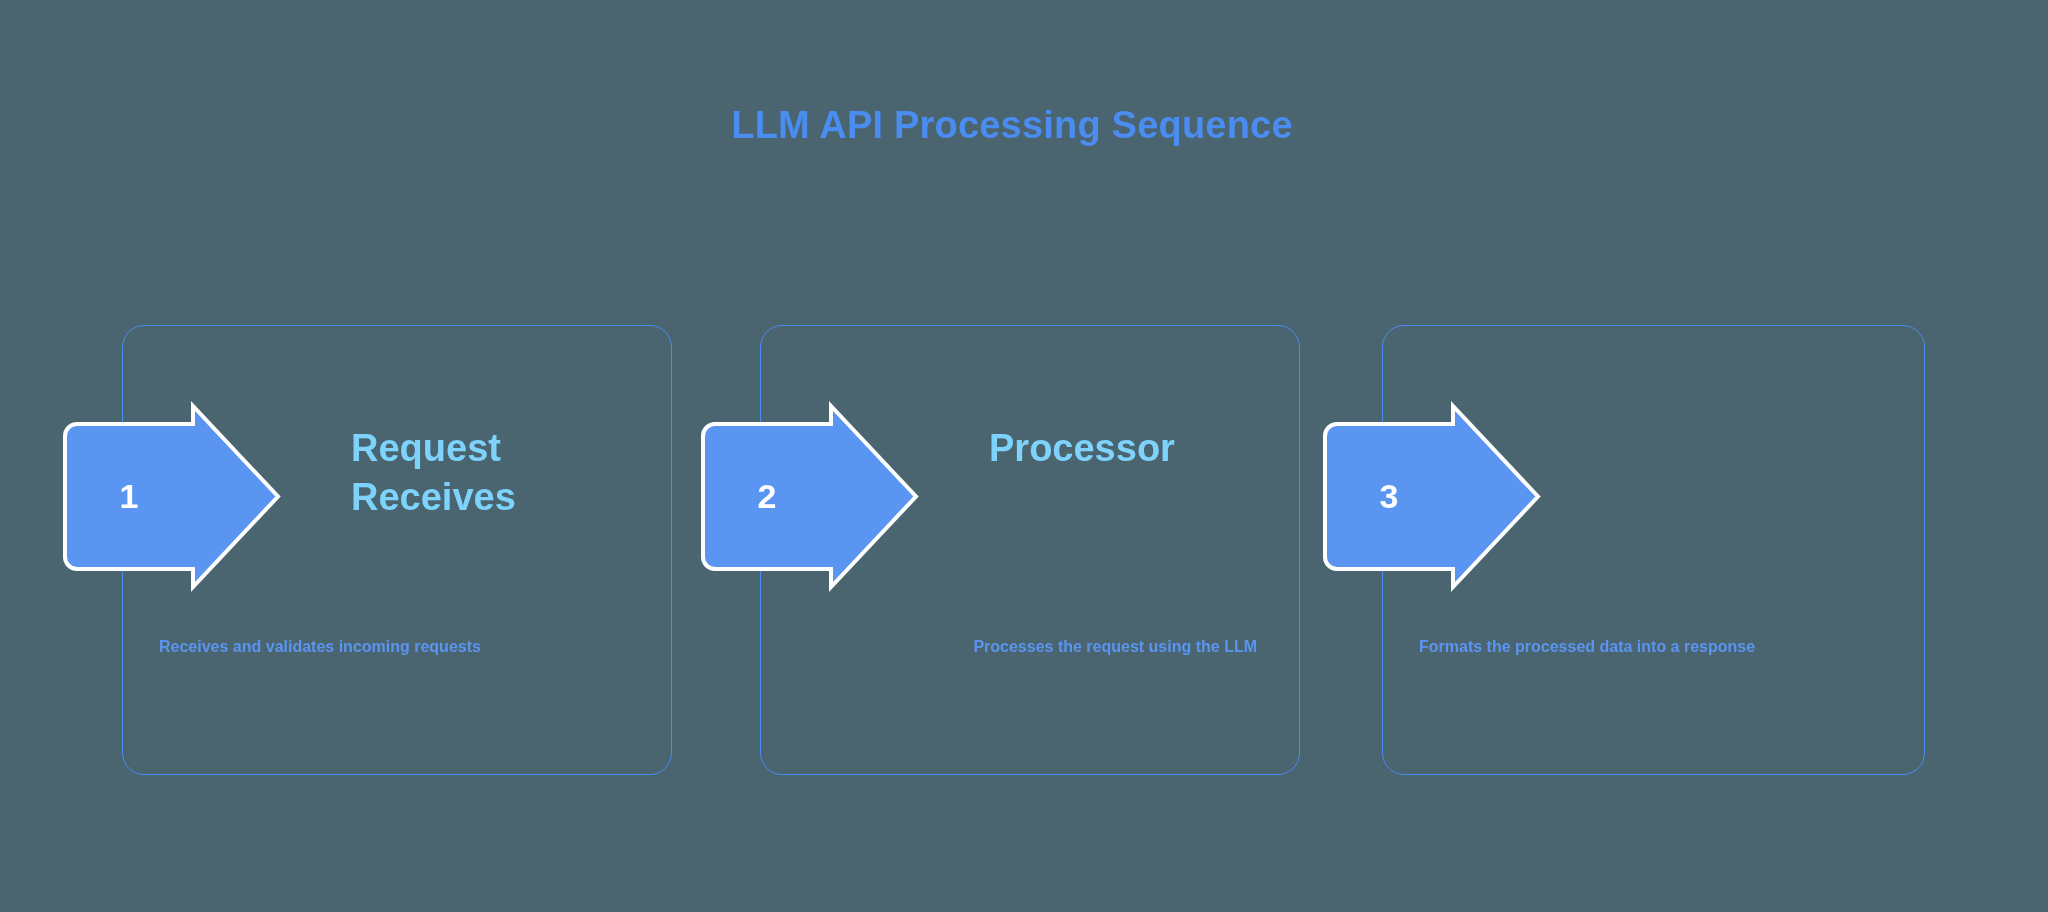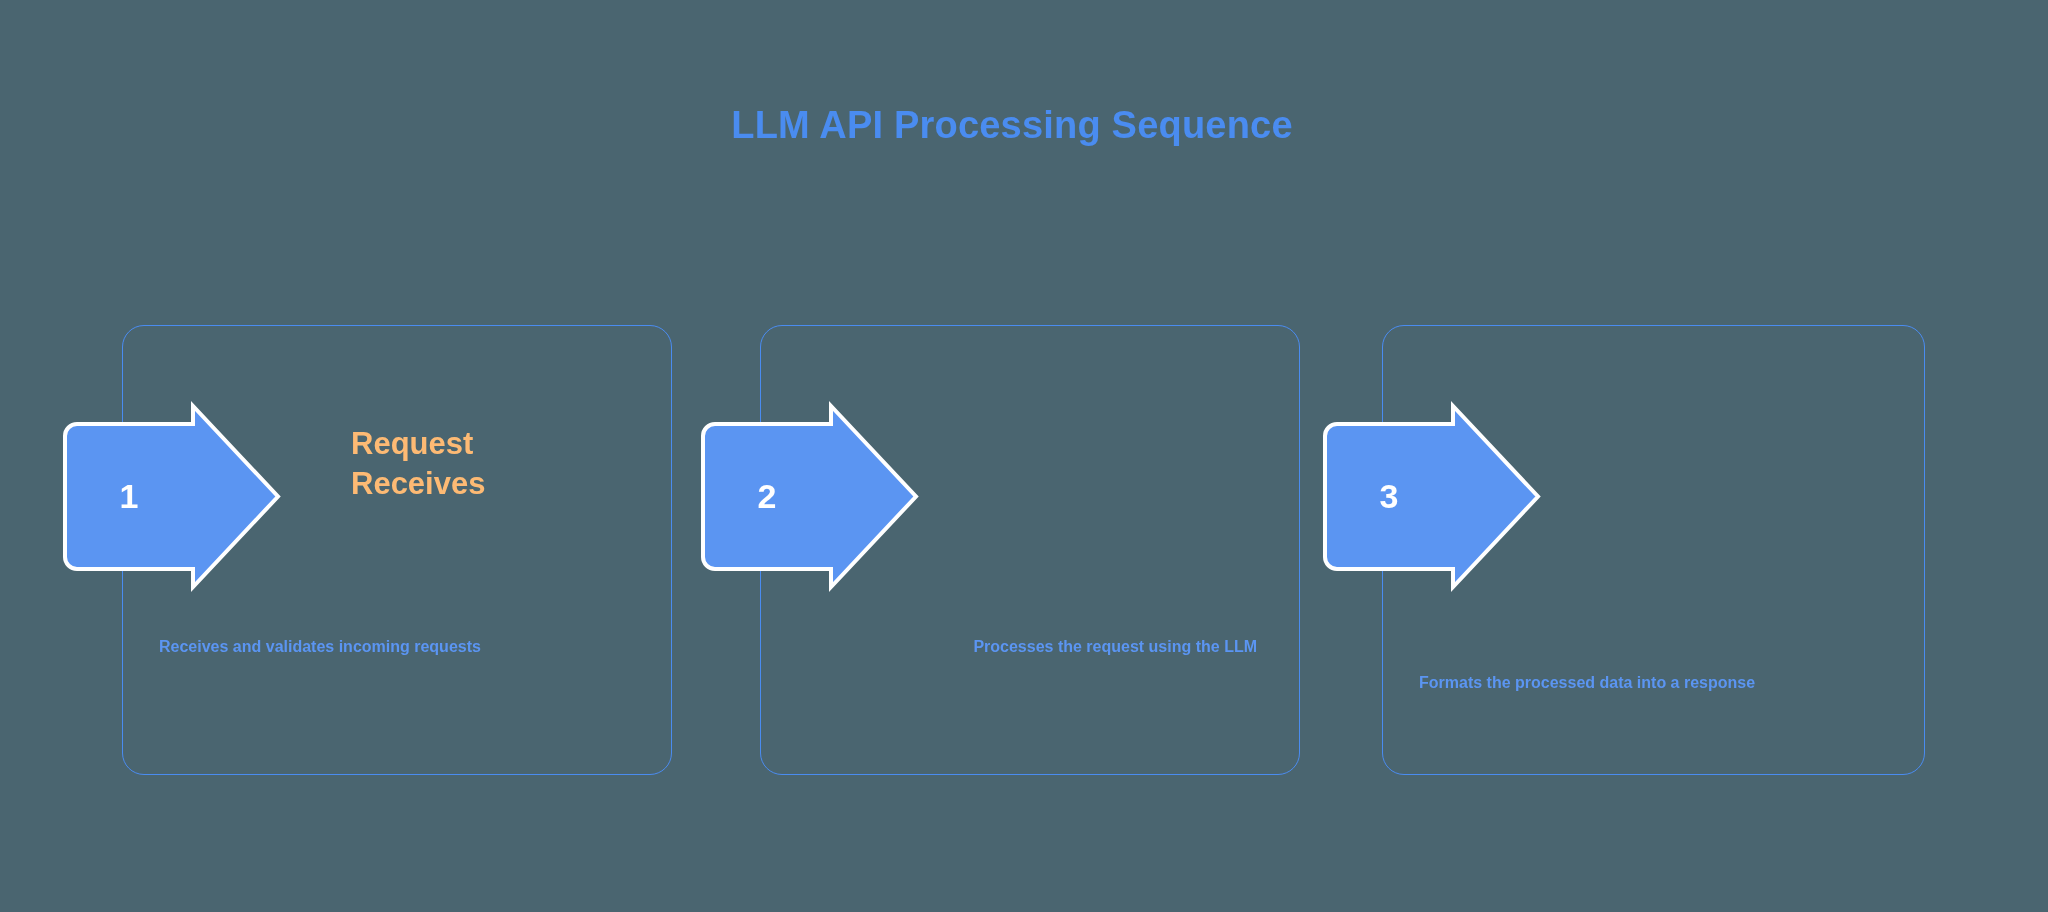--- a/index.html
+++ b/index.html
@@ -82,40 +82,40 @@
     color: #ffffff;
     pointer-events: none;
   }
 
   
   .step-title {
     position: absolute;
     left: 228px;
     top: 98px;
     width: 290px;
-    font-size: 31px;
+    font-size: 38px;
     font-weight: bold;
     line-height: 1.28;
-    color: #fdba74;
+    color: #7dd3fc;
   }
 
   
   .step-desc {
     position: absolute;
     left: 36px;
     top: 310px;
     width: 470px;
     font-size: 16px;
     font-weight: bold;
     line-height: 1.42;
     color: #5b95f2;
   }
 
   .step-card.pos-1 .step-desc { width: 460px; text-align: right; }
-  .step-card.pos-2 .step-desc { width: 470px; margin-top: 36px; }
+  .step-card.pos-2 .step-desc { width: 470px; }
 </style>
 </head>
 <body>
 
 <div id="diagram-title">LLM API Processing Sequence</div>
 
 <div id="steps-row">
 
   <div class="step-card pos-0">
 
@@ -139,20 +139,21 @@
 
     <div class="step-arrow">
       <svg viewBox="0 0 215 145" xmlns="http://www.w3.org/2000/svg">
         <path d="M 12 0 L 128 0 L 128 -18 L 213 72.5 L 128 163 L 128 145 L 12 145
                  A 12 12 0 0 1 0 133 L 0 12 A 12 12 0 0 1 12 0 Z" fill="#5b95f2" stroke="#ffffff" stroke-width="4" stroke-linejoin="miter"></path>
       </svg>
       <div class="step-number">2</div>
     </div>
 
     <div class="step-title">
+      <div>Processor</div>
     </div>
 
     <div class="step-desc">Processes the request using the LLM</div>
   </div>
 
   <div class="step-card pos-2">
 
     <div class="step-arrow">
       <svg viewBox="0 0 215 145" xmlns="http://www.w3.org/2000/svg">
         <path d="M 12 0 L 128 0 L 128 -18 L 213 72.5 L 128 163 L 128 145 L 12 145

